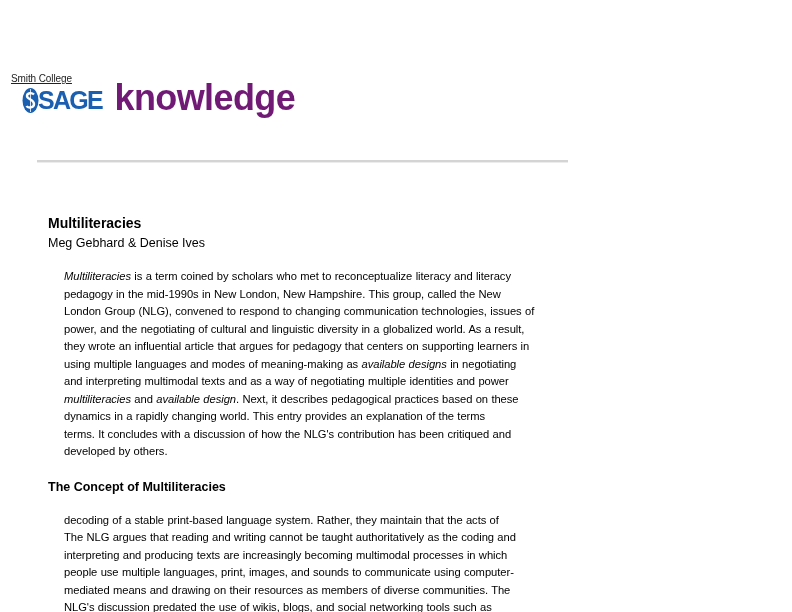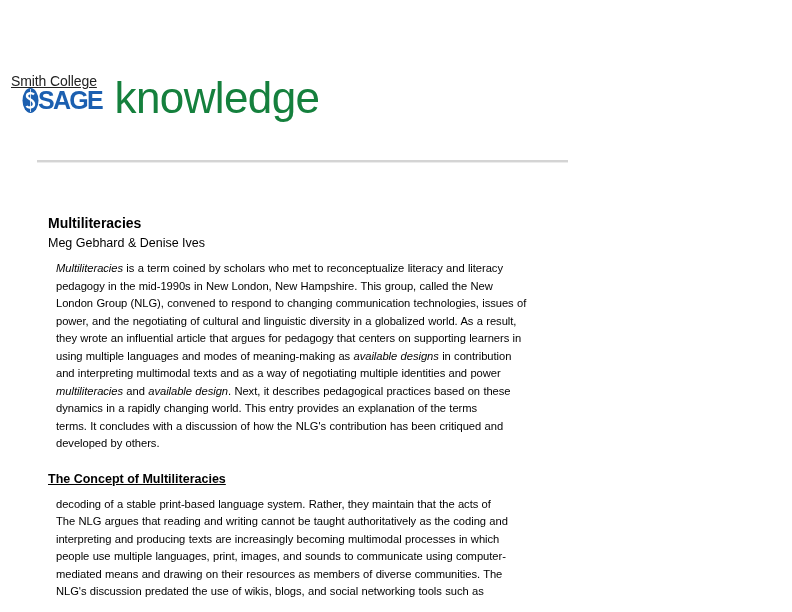--- a/index.html
+++ b/index.html
@@ -12,21 +12,21 @@
     height: 612px;
     position: relative;
     overflow: hidden;
     font-family: "Liberation Sans", sans-serif;
     color: #000;
   }
   .institution {
     position: absolute;
     left: 11px;
     top: 73px;
-    font-size: 14px;
+    font-size: 10px;
     color: #222;
     text-decoration: underline;
     white-space: nowrap;
     letter-spacing: -0.1px;
   }
   .logo {
     position: absolute;
     left: 22px;
     top: 82px;
     height: 36px;
@@ -44,28 +44,29 @@
     font-weight: bold;
     color: #1b5fb0;
     letter-spacing: -1.8px;
     line-height: 30px;
     margin-left: -1px;
     font-family: "Liberation Sans", sans-serif;
     transform: scaleX(0.96);
     transform-origin: left center;
   }
   .knowledge-word {
-    font-size: 44px;
-    color: #15803d;
+    font-size: 36px;
+    color: #701a75;
     letter-spacing: -0.6px;
     line-height: 36px;
     margin-left: 10px;
     position: relative;
     top: -2px;
     font-family: "Liberation Sans", sans-serif;
+    font-weight: bold;
   }
   .divider {
     position: absolute;
     left: 37px;
     top: 160px;
     width: 531px;
     height: 2px;
     background: #d4d4d4;
     border-bottom: 1px solid #ececec;
   }
@@ -83,34 +84,33 @@
   }
   .authors {
     font-size: 12.5px;
     font-weight: normal;
     line-height: 18px;
     margin: 2px 0 2px 0;
   }
   p.body-text {
     font-size: 11.2px;
     line-height: 17.5px;
-    margin: 8px;
+    margin: 16px;
     letter-spacing: -0.05px;
     word-spacing: 0.3px;
   }
   .line {
     display: block;
     white-space: nowrap;
   }
   .section-heading {
     font-size: 12.5px;
     font-weight: bold;
     line-height: 18px;
     margin: 17px 0 2px 0;
-    text-decoration: underline;
   }
   em { font-style: italic; }
 </style>
 </head>
 <body>
 
 <div class="institution">Smith College</div>
 
 <div class="logo">
   <svg class="sage-mark" viewBox="0 0 17 27">
@@ -127,21 +127,21 @@
 <div class="content">
   <h1 class="title">Multiliteracies</h1>
   <div class="authors">Meg Gebhard &amp; Denise Ives</div>
 
   <p class="body-text">
     <span class="line"><em>Multiliteracies</em><span> is a term coined by scholars who met to reconceptualize literacy and literacy</span></span>
     <span class="line"><span>pedagogy in the mid-1990s in New London, New Hampshire. This group, called the New</span></span>
     <span class="line"><span>London Group (NLG), convened to respond to changing communication technologies, issues of</span></span>
     <span class="line"><span>power, and the negotiating of cultural and linguistic diversity in a globalized world. As a result,</span></span>
     <span class="line"><span>they wrote an influential article that argues for pedagogy that centers on supporting learners in</span></span>
-    <span class="line"><span>using multiple languages and modes of meaning-making as </span><em>available designs</em><span> in contribution</span></span>
+    <span class="line"><span>using multiple languages and modes of meaning-making as </span><em>available designs</em><span> in negotiating</span></span>
     <span class="line"><span>and interpreting multimodal texts and as a way of negotiating multiple identities and power</span></span>
     <span class="line"><em>multiliteracies</em><span> and </span><em>available design</em><span>. Next, it describes pedagogical practices based on these</span></span>
     <span class="line"><span>dynamics in a rapidly changing world. This entry provides an explanation of the terms</span></span>
     <span class="line"><span>terms. It concludes with a discussion of how the NLG's contribution has been critiqued and</span></span>
     <span class="line"><span>developed by others.</span></span>
   </p>
 
   <h2 class="section-heading">The Concept of Multiliteracies</h2>
   <p class="body-text">
     <span class="line">decoding of a stable print-based language system. Rather, they maintain that the acts of</span>

